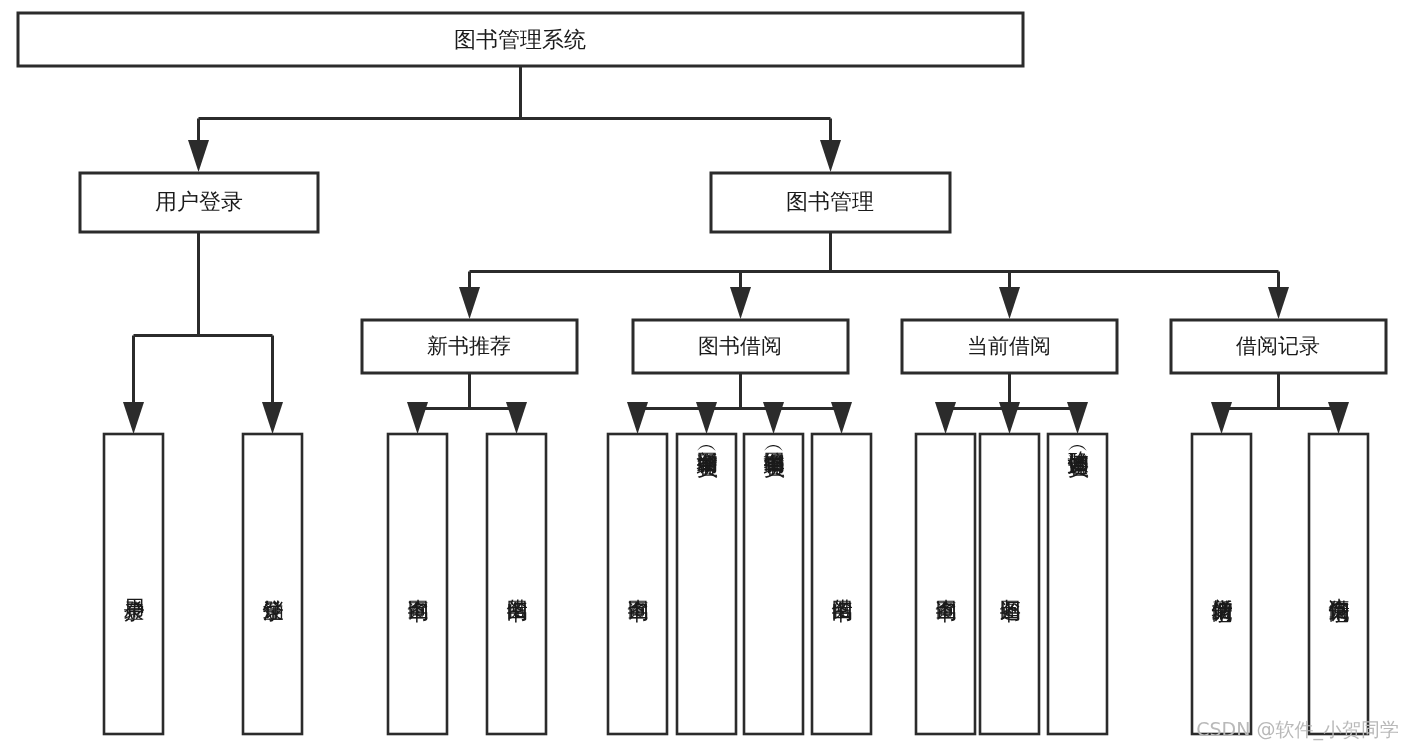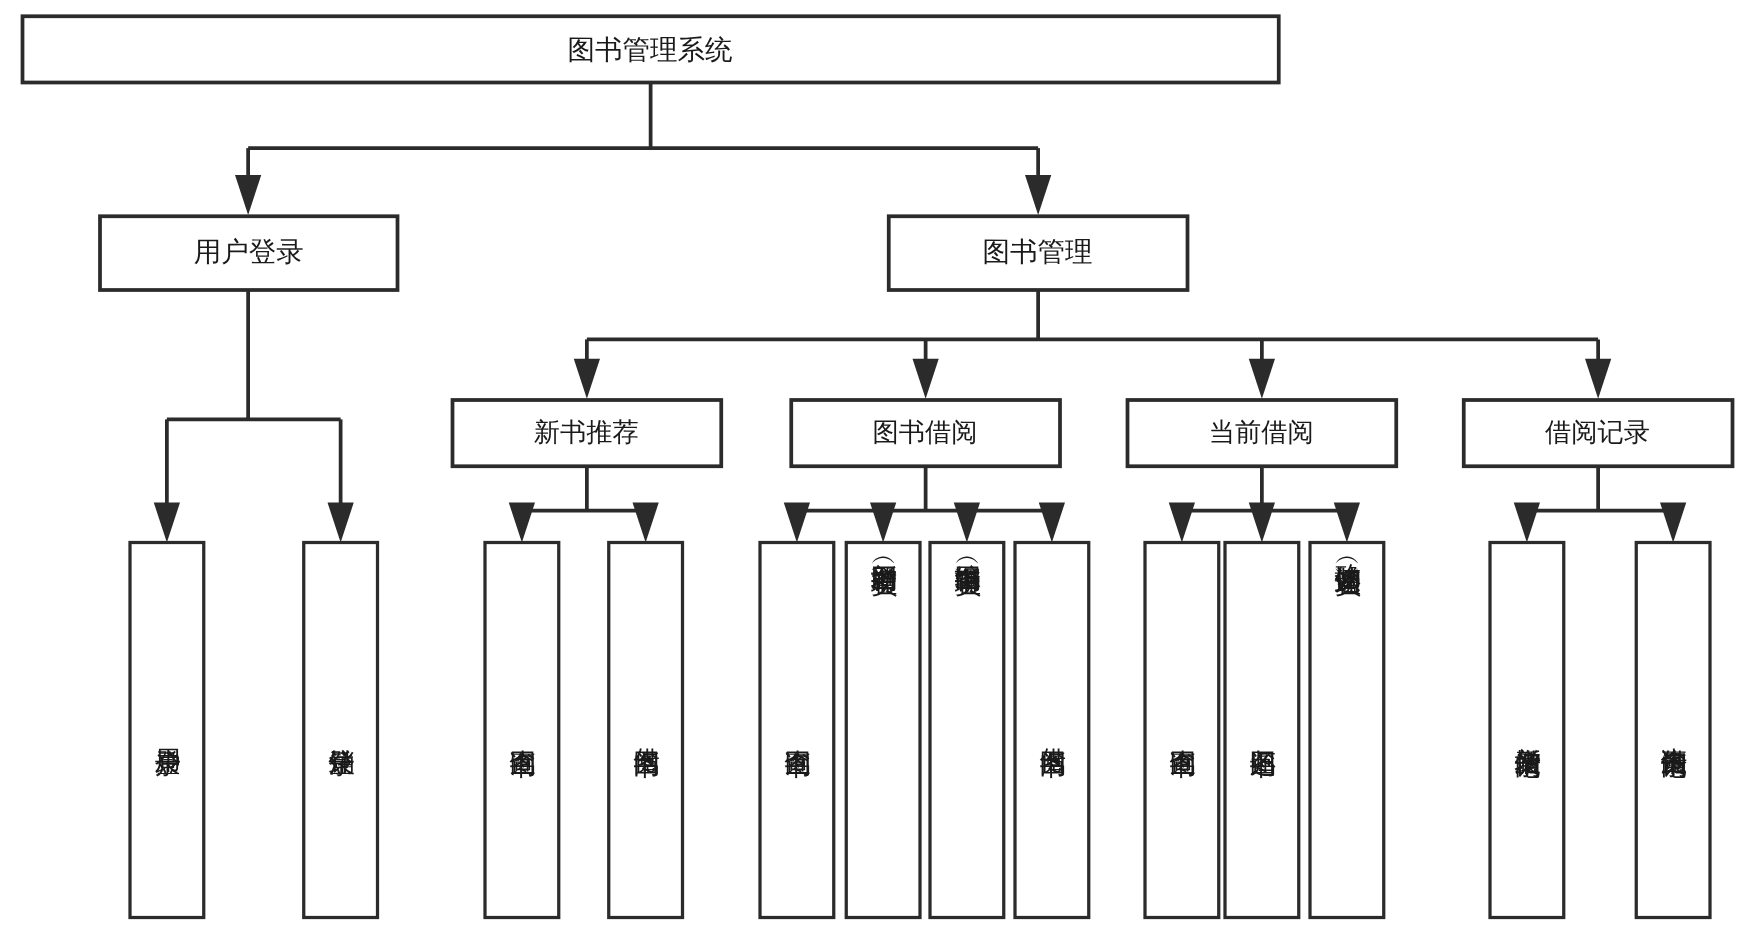--- a/index.html
+++ b/index.html
@@ -267,13 +267,14 @@
     <span class="vert-text">确认归还（管理员）</span>
   </div>
 
   <div class="vert-wrap" style="left:1192px; top:434px; width:59px; height:300px;">
     <span class="vert-text">新增借阅记录</span>
   </div>
   <div class="vert-wrap" style="left:1309px; top:434px; width:59px; height:300px;">
     <span class="vert-text">查询借阅记录</span>
   </div>
 
+  <div class="watermark">CSDN @软件_小贺同学</div>
 </div>
 
 </body></html>

